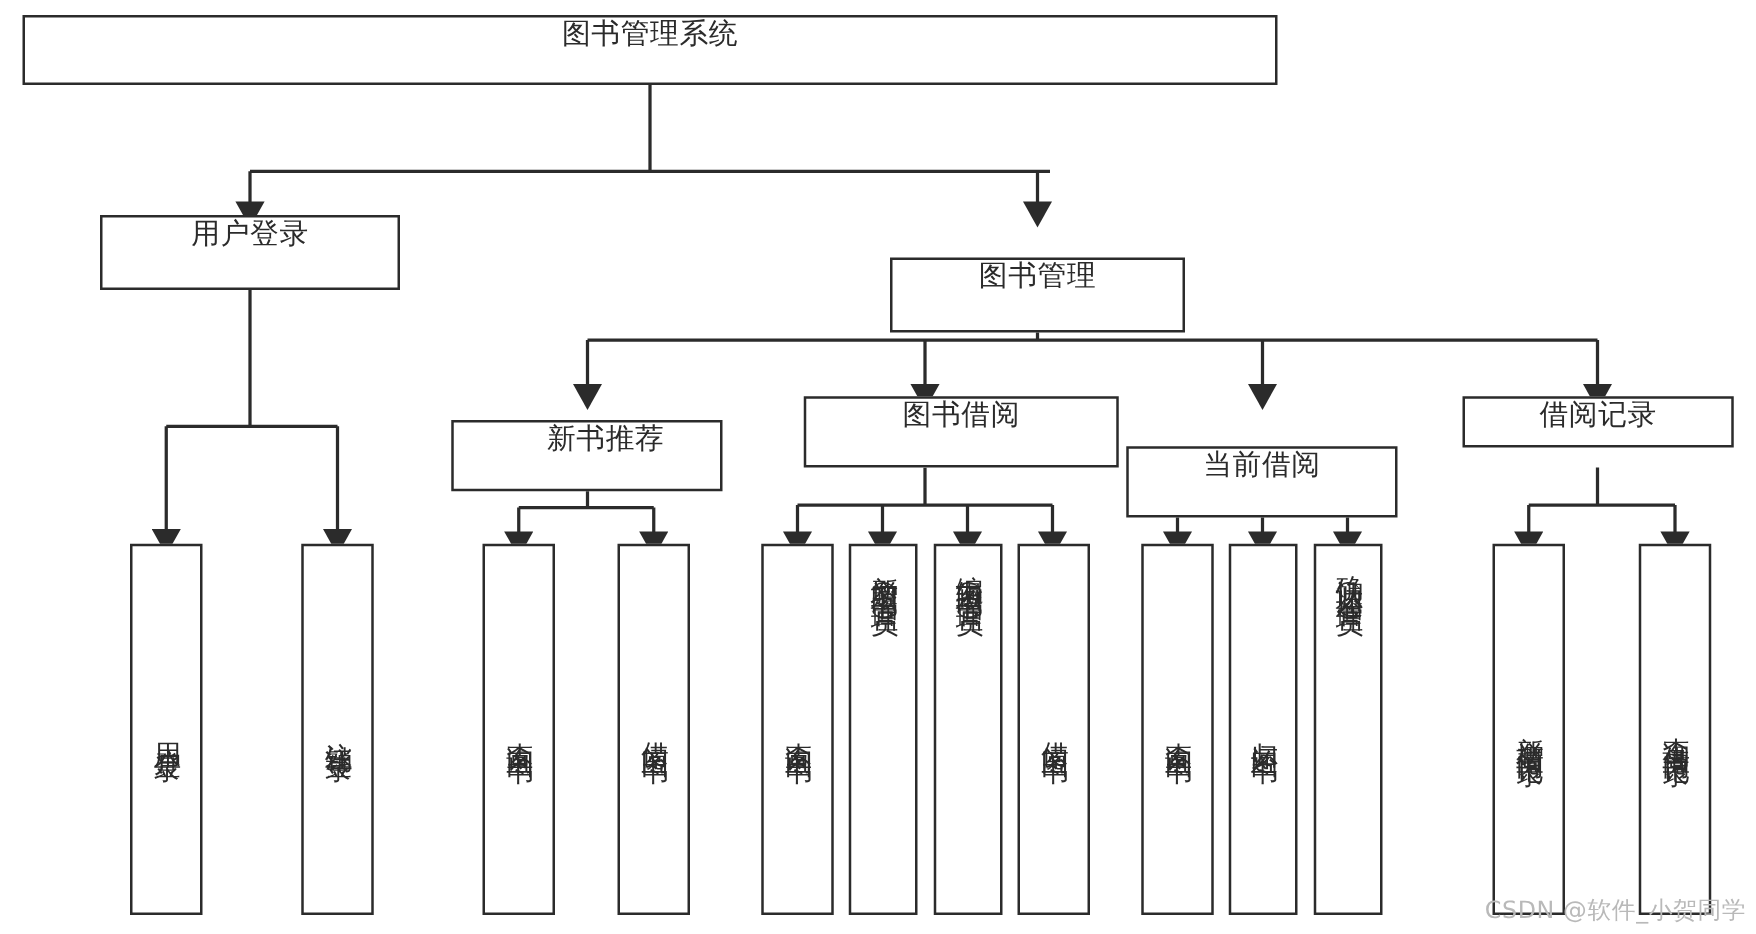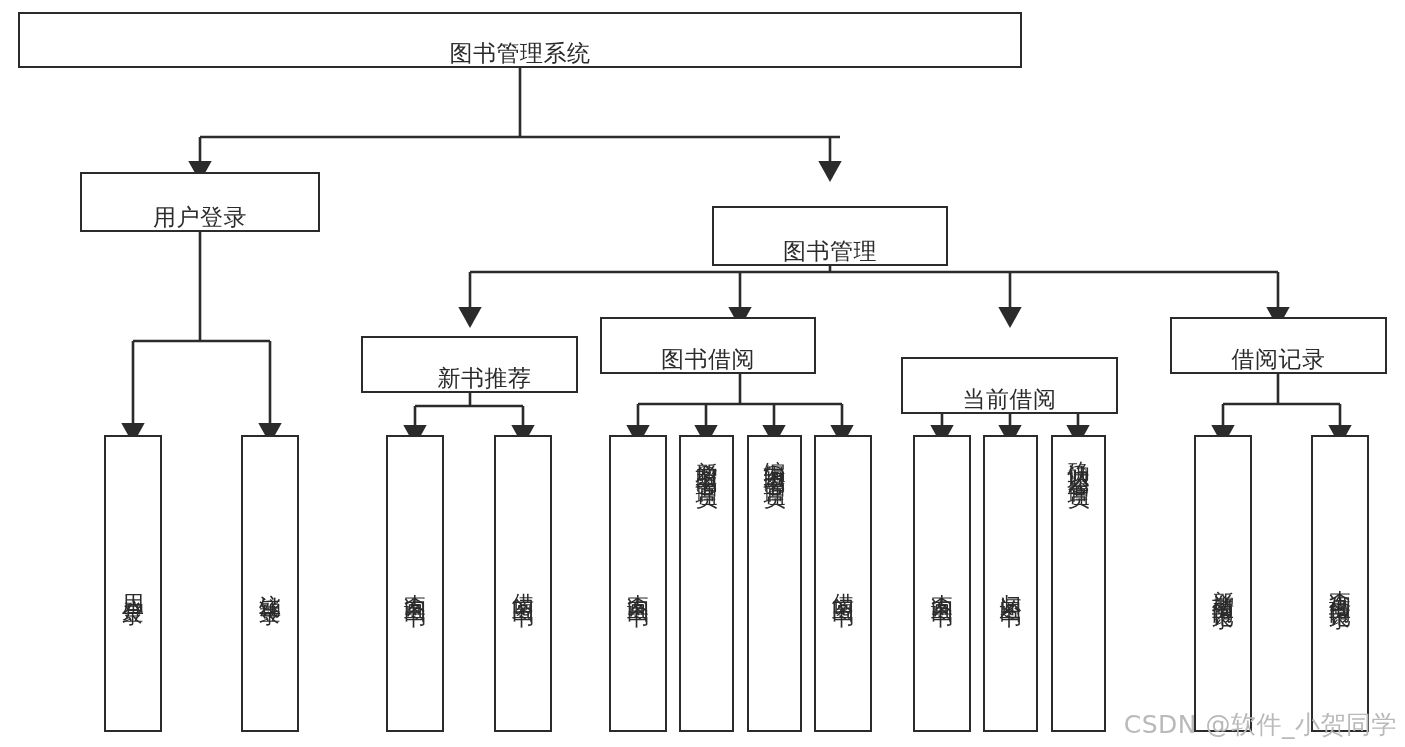--- a/index.html
+++ b/index.html
@@ -26,21 +26,21 @@
     width: 1405px;
     height: 747px;
     pointer-events: none;
   }
   .node {
     position: absolute;
     box-sizing: border-box;
     background: #ffffff;
     border: 2.5px solid #2b2b2b;
     display: flex;
-    align-items: flex-end;
+    align-items: flex-start;
     justify-content: center;
     z-index: 2;
   }
   .node .label {
     font-size: 23px;
     line-height: 1.15;
     color: #2b2b2b;
     white-space: nowrap;
     letter-spacing: 0.5px;
   }
@@ -60,21 +60,21 @@
     color: #2b2b2b;
   }
   .node.vertical.centered {
     align-items: center;
     padding-top: 0;
   }
   .watermark {
     position: absolute;
     right: 8px;
     bottom: 6px;
-    font-size: 25px;
+    font-size: 19px;
     color: #b9b9b9;
     z-index: 5;
     white-space: nowrap;
     letter-spacing: 0.5px;
   }
 </style>
 </head>
 <body>
 
 <div id="canvas">
@@ -138,29 +138,29 @@
   </div>
 
   <div class="node" style="left:712px; top:172px; width:236px; height:60px;margin-top:34px;">
     <span class="label">图书管理</span>
   </div>
 
   <div class="node" style="left:361px; top:336px; width:217px; height:57px;padding-left:30px;">
     <span class="label">新书推荐</span>
   </div>
 
-  <div class="node" style="left:600px; top:317px; width:216px; height:57px;">
+  <div class="node" style="left:643px; top:317px; width:252px; height:57px;">
     <span class="label">图书借阅</span>
   </div>
 
   <div class="node" style="left:901px; top:317px; width:217px; height:57px;margin-top:40px;">
     <span class="label">当前借阅</span>
   </div>
 
-  <div class="node" style="left:1170px; top:317px; width:217px; height:57px;">
+  <div class="node" style="left:1170px; top:317px; width:217px; height:41px;">
     <span class="label">借阅记录</span>
   </div>
 
   <div class="node vertical centered" style="left:104px; top:435px; width:58px; height:297px;">
     <span class="label">用户登录</span>
   </div>
 
   <div class="node vertical centered" style="left:241px; top:435px; width:58px; height:297px;">
     <span class="label">注销登录</span>
   </div>

